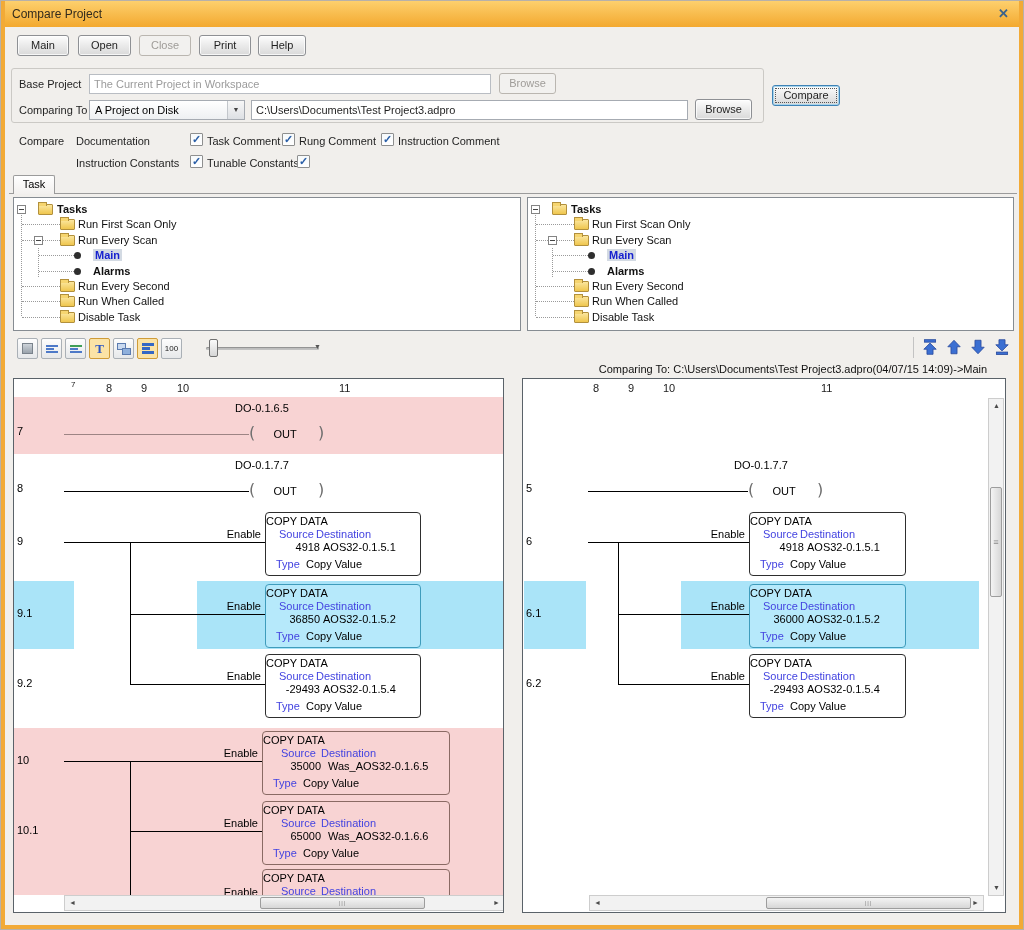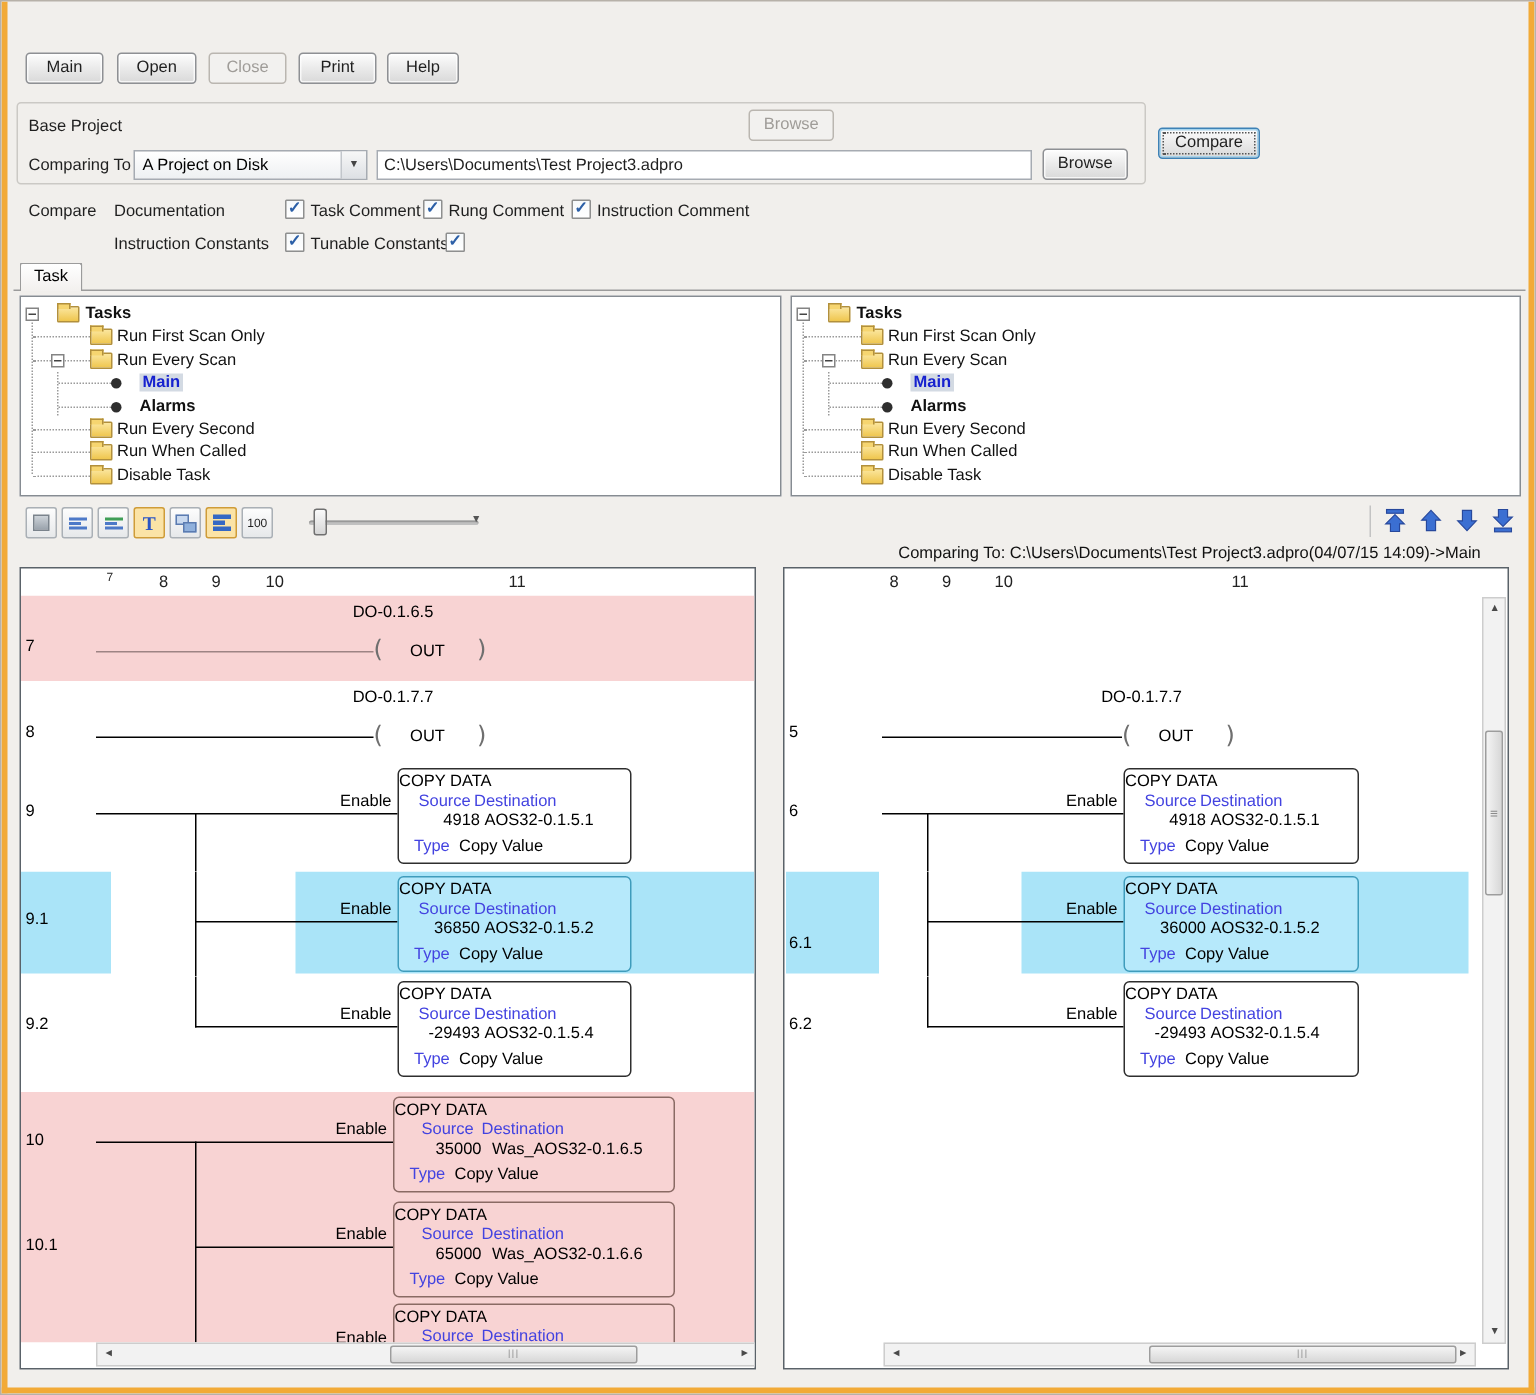--- a/index.html
+++ b/index.html
@@ -87,32 +87,37 @@
   .hscroll{position:absolute;height:16px;background:#f2f2f2;border:1px solid #cdcdcd;}
   .vscroll{position:absolute;width:16px;background:#f2f2f2;border:1px solid #cdcdcd;}
   .sarr{position:absolute;width:15px;height:14px;text-align:center;font-size:7px;line-height:14px;color:#4a4a4a;}
   .hthumb{position:absolute;top:1px;height:12px;background:linear-gradient(#f4f4f4,#d7d7d7);border:1px solid #9d9d9d;border-radius:2px;text-align:center;font-size:6px;letter-spacing:1px;line-height:11px;color:#8a8a8a;}
   .vthumb{position:absolute;left:1px;width:12px;background:linear-gradient(90deg,#f4f4f4,#d7d7d7);border:1px solid #9d9d9d;border-radius:2px;text-align:center;font-size:9px;color:#8a8a8a;display:flex;align-items:center;justify-content:center;}
 </style>
 </head>
 <body>
 
 <div class="window">
+  <div class="tbar">
+    <span class="ttext">Compare Project</span>
+    <span class="tclose">✕</span>
+  </div>
   <div class="edge l"></div>
   <div class="edge r"></div>
   <div class="edge b"></div>
 
   <div class="btn" style="left:16px;top:34px;width:52px">Main</div>
   <div class="btn" style="left:77px;top:34px;width:53px">Open</div>
   <div class="btn disabled" style="left:138px;top:34px;width:52px">Close</div>
   <div class="btn" style="left:198px;top:34px;width:52px">Print</div>
   <div class="btn" style="left:257px;top:34px;width:48px">Help</div>
 
   <div class="groupbox"></div>
   <div class="lbl" style="left:18px;top:77px">Base Project</div>
+  <input class="tbox disabled" style="left: 88px; top: 73px; width: 402px;" readonly="" value="The Current Project in Workspace">
   <div class="btn disabled" style="left:498px;top:72px;width:57px">Browse</div>
 
   <div class="lbl" style="left:18px;top:103px">Comparing To</div>
   <div class="combo" style="left:88px;top:99px;width:156px">
     <span class="cval">A Project on Disk</span>
     <span class="cbtn">▼</span>
   </div>
   <input class="tbox" style="left: 250px; top: 99px; width: 437px;" value="C:\Users\Documents\Test Project3.adpro">
   <div class="btn" style="left:694px;top:98px;width:57px">Browse</div>
 
@@ -440,21 +445,21 @@
           <span class="dl">Destination</span>
           <span class="sv">4918</span>
           <span class="dv">AOS32-0.1.5.1</span>
           <span class="tl">Type</span>
           <span class="tv">Copy Value</span>
         </div>
       </div>
       <div class="rungrow" style="top: 202px; height: 70px; width: 482px;">
         <div class="bgblock bg-changed" style="left: 1px; width: 62px; height: 68px;"></div>
         <div class="bgblock bg-changed" style="left: 158px; width: 298px; height: 68px;"></div>
-        <div class="rnumlbl" style="top: 26px; margin-top: 16px;">6.1</div>
+        <div class="rnumlbl" style="top: 26px;">6.1</div>
         <div class="enable" style="left: 162px; top: 19px; width: 60px;">Enable</div>
         <div class="rline" style="left: 95px; top: 33px; width: 131px;"></div>
         <div class="rbranch" style="left: 95px; top: 0px; height: 70px;"></div>
         <div class="cbox changed" style="left: 226px; top: 3px; width: 157px;">
           <span class="bt">COPY DATA</span>
           <span class="sl">Source</span>
           <span class="dl">Destination</span>
           <span class="sv">36000</span>
           <span class="dv">AOS32-0.1.5.2</span>
           <span class="tl">Type</span>

